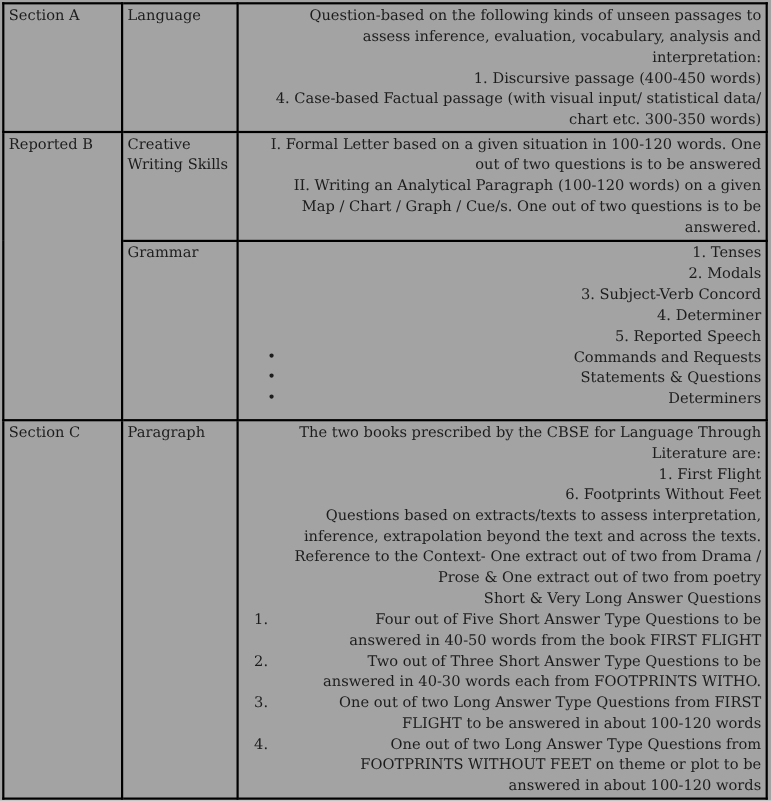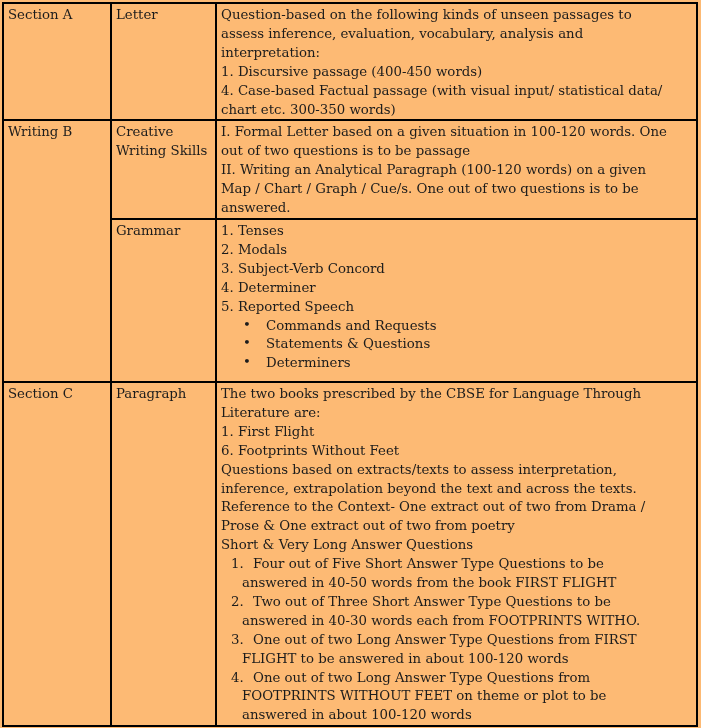--- a/index.html
+++ b/index.html
@@ -1,20 +1,20 @@
 <!DOCTYPE html>
 <html><head>
 <meta charset="utf-8">
 <style>
   html, body { margin: 0; padding: 0; background: #ffffff; }
   .canvas {
     position: relative;
     width: 701px;
     height: 728px;
-    background: #fdba74;
+    background: #a3a3a3;
     font-family: "DejaVu Serif", serif;
     font-size: 13.3px;
     line-height: 18.9px;
     color: #1c1c1c;
     overflow: hidden;
   }
   table.syllabus {
     border-collapse: collapse;
     table-layout: fixed;
     margin: 2px 0 0 2px;
@@ -23,21 +23,21 @@
   td {
     border: 2px solid #000000;
     vertical-align: top;
     padding: 2px 4px 0 4px;
     overflow: hidden;
   }
   tr.r1 { height: 116px; }
   tr.r2 { height: 95px;  }
   tr.r3 { height: 163px; }
   tr.r4 { height: 344px; }
-  .line { white-space: nowrap; }
+  .line { white-space: nowrap; text-align: right; }
   .line.num  { position: relative; padding-left: 32px; }
   .line.num .num-marker { position: absolute; left: 10px; top: 0; }
   .line.numc { padding-left: 21px; }
   .line.bullet { position: relative; padding-left: 45px; }
   .line.bullet .bullet-marker { position: absolute; left: 22px; top: -1px; }
 </style>
 </head>
 <body>
 
 <div class="canvas">
@@ -46,41 +46,41 @@
       <col style="width:108px">
       <col style="width:105px">
       <col style="width:481px">
     </colgroup>
     <tbody>
       <tr class="r1">
         <td>
           <div>Section A</div>
         </td>
         <td>
-          <div>Letter</div>
+          <div>Language</div>
         </td>
         <td>
             <div class="line p"><span>Question-based on the following kinds of unseen passages to</span></div>
             <div class="line p"><span>assess inference, evaluation, vocabulary, analysis and</span></div>
             <div class="line p"><span>interpretation:</span></div>
             <div class="line p"><span>1. Discursive passage (400-450 words)</span></div>
             <div class="line p"><span>4. Case-based Factual passage (with visual input/ statistical data/</span></div>
             <div class="line p"><span>chart etc. 300-350 words)</span></div>
           </td>
       </tr>
       <tr class="r2">
         <td rowspan="2">
-          <div>Writing B</div>
+          <div>Reported B</div>
         </td>
         <td>
           <div style="white-space:normal">Creative Writing Skills</div>
         </td>
         <td>
             <div class="line p"><span>I. Formal Letter based on a given situation in 100-120 words. One</span></div>
-            <div class="line p"><span>out of two questions is to be passage</span></div>
+            <div class="line p"><span>out of two questions is to be answered</span></div>
             <div class="line p"><span>II. Writing an Analytical Paragraph (100-120 words) on a given</span></div>
             <div class="line p"><span>Map / Chart / Graph / Cue/s. One out of two questions is to be</span></div>
             <div class="line p"><span>answered.</span></div>
           </td>
       </tr>
       <tr class="r3">
         <td>
           <div>Grammar</div>
         </td>
         <td>

